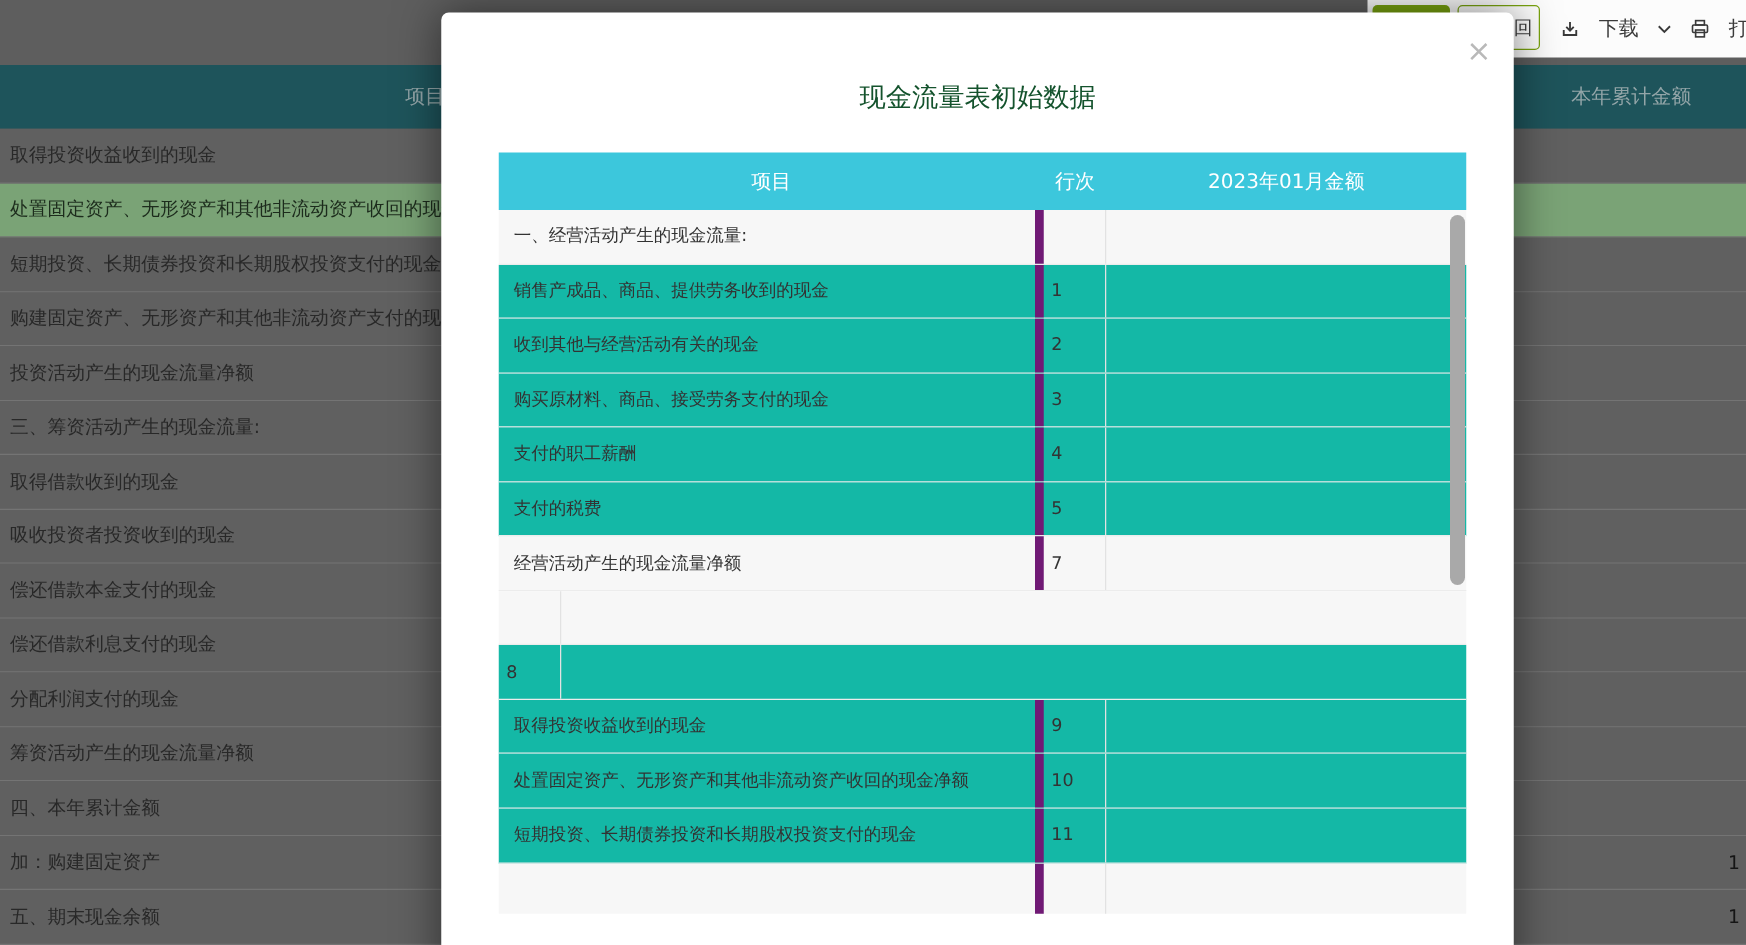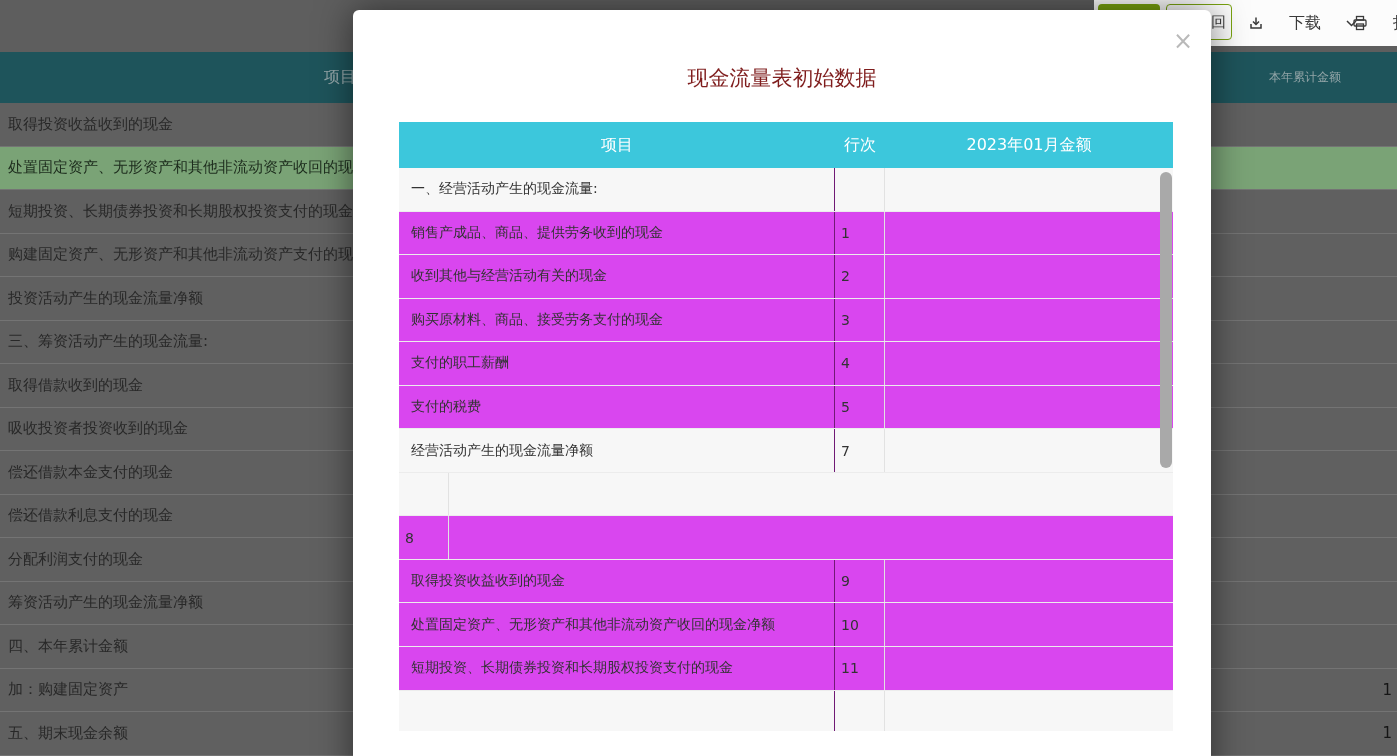--- a/index.html
+++ b/index.html
@@ -7,53 +7,53 @@
   body { font-family:"DejaVu Sans","Liberation Sans",sans-serif; }
 
   .stage { position:relative; width:1397px; height:756px; overflow:hidden; background:#5e5e5e; }
 
   
   .bg-toolbar { position:absolute; left:0; top:0; width:1397px; height:52px; background:#5e5e5e; }
   .bg-header  { position:absolute; left:0; top:52px; width:1397px; height:51px; background:#1e545b; }
   .bg-h-item  { position:absolute; left:0; top:0; width:680px; height:51px; display:flex; align-items:center; justify-content:center;
                 color:#93a5a8; font-size:16px; }
   .bg-h-total { position:absolute; left:1213px; top:0; width:184px; height:51px; display:flex; align-items:center; justify-content:center;
-                color:#93a5a8; font-size:12px; }
+                color:#93a5a8; font-size:16px; }
   .bg-rows { position:absolute; left:0; top:103px; width:1397px; }
   .bg-row  { position:relative; height:43.53px; background:#606060; border-bottom:1px solid #747474;
              display:flex; align-items:center; color:#282828; font-size:15px; white-space:nowrap; overflow:hidden; }
   .bg-row .lbl { padding-left:8px; }
   .bg-row.selected { background:#7aa376; color:#1c2b1c; }
   .bg-row .val { position:absolute; right:5px; color:#151515; font-size:15px; }
 
   
   .action-panel { position:absolute; left:1094px; top:0; width:303px; height:46px; background:#fcfcfc; overflow:hidden; z-index:3; }
   .btn-filled   { position:absolute; left:4px; top:4px; width:62px; height:36px; background:#79a30f; border-radius:4px; }
   .btn-outlined { position:absolute; left:72px; top:4px; width:66px; height:36px; border:1px solid #79a30f; border-radius:4px;
                   background:transparent; display:flex; align-items:center; justify-content:flex-end; padding-right:5px;
                   color:#3c3c3c; font-size:15px; }
-  .tool-btn { position:absolute; top:0; height:46px; display:flex; align-items:center; gap:25px; color:#3a3a3a; font-size:16px;
+  .tool-btn { position:absolute; top:0; height:46px; display:flex; align-items:center; gap:15px; color:#3a3a3a; font-size:16px;
               cursor:pointer; white-space:nowrap; }
   .tool-btn.download { left:154px; }
   .tool-btn.print    { left:258px; }
   .tool-btn svg { display:block; }
 
   
   .modal { position:absolute; left:353px; top:10px; width:858px; height:780px; background:#ffffff;
            border-radius:6px 6px 0 0; box-shadow:0 0 36px rgba(0,0,0,0.5); z-index:10; }
   .modal-close { position:absolute; top:20px; right:17px; width:22px; height:22px; line-height:22px; text-align:center;
                  font-size:24px; color:#b9b9b9; cursor:pointer; }
-  .modal-title { margin-top:54px; height:30px; text-align:center; font-size:21px; color:#7f1d1d; }
+  .modal-title { margin-top:54px; height:30px; text-align:center; font-size:21px; color:#14532d; }
   .m-table { margin:28px 38px 0 46px; width:774px; }
   .m-head { display:flex; height:46px; background:#3cc7dc; color:#ffffff; font-size:16px; }
   .m-head .hc { display:flex; align-items:center; justify-content:center; }
   .hc1 { width:436px; } .hc2 { width:50px; } .hc3 { width:288px; }
-  .m-row { display:flex; height:43.56px; border-bottom:1px solid #ececec; background:#d946ef; font-size:14px; color:#333333; }
+  .m-row { display:flex; height:43.56px; border-bottom:1px solid #ececec; background:#14b8a6; font-size:14px; color:#333333; }
   .m-row.shaded { background:#f7f7f7; }
-  .m-row .c1 { width:436px; display:flex; align-items:center; padding-left:12px; border-right:1px solid #701a75;
+  .m-row .c1 { width:436px; display:flex; align-items:center; padding-left:12px; border-right:7px solid #701a75;
                white-space:nowrap; overflow:hidden; }
   .m-row .c2 { width:50px; display:flex; align-items:center; padding-left:6px; border-right:1px solid #e2e2e2; }
   .m-row .c3 { flex:1; display:flex; align-items:center; padding-left:10px; }
   .m-row.partial { height:40px; border-bottom:none; }
   .m-scrollbar { position:absolute; left:807px; top:162px; width:12px; height:296px; background:#a9a9a9; border-radius:6px; }
 </style>
 </head>
 <body>
 
 <div class="stage">

